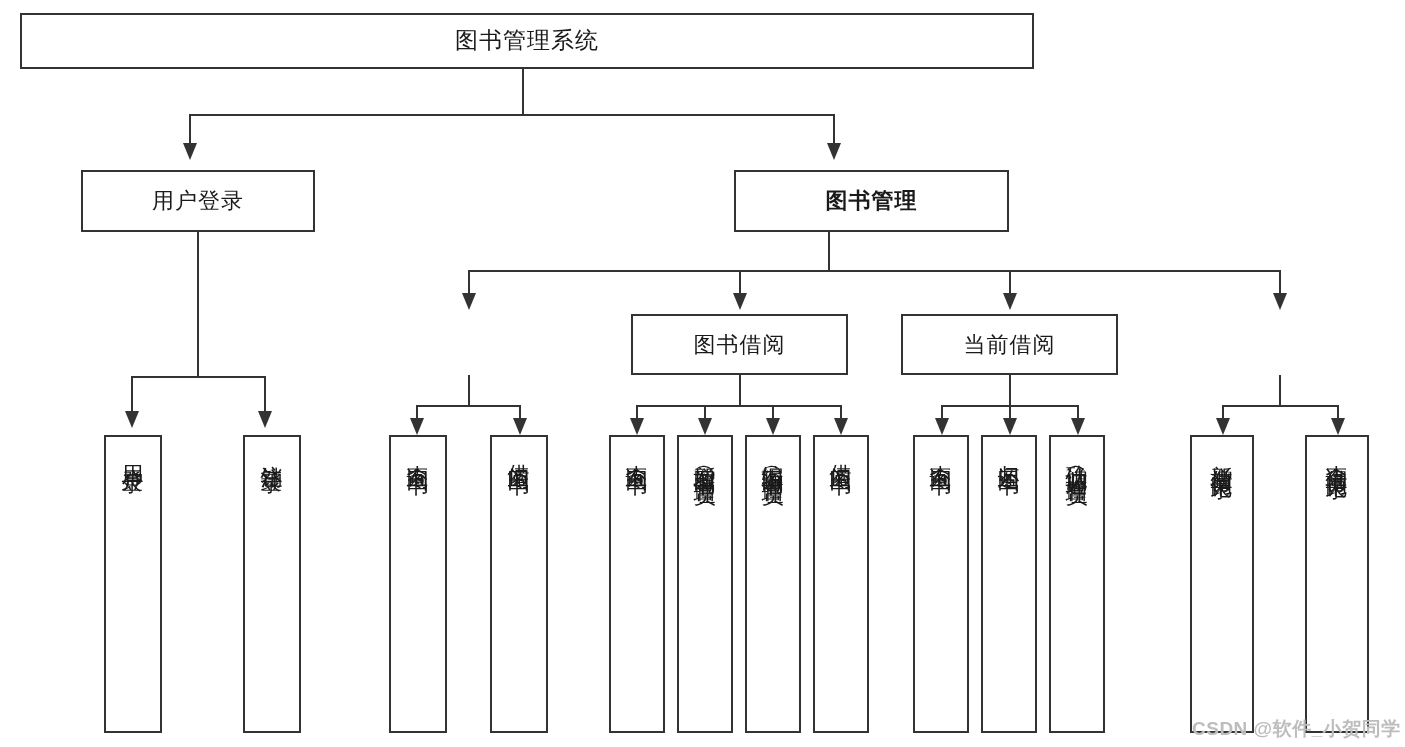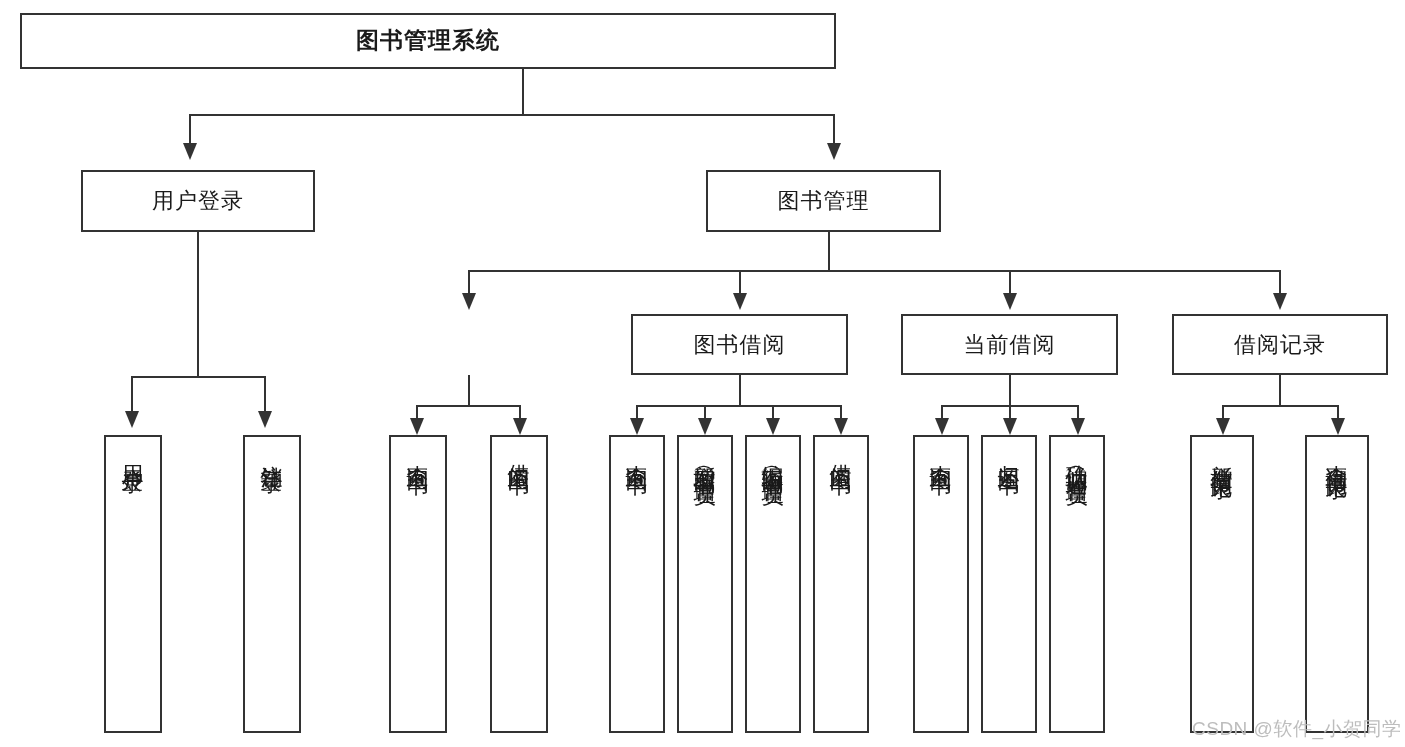--- a/index.html
+++ b/index.html
@@ -77,39 +77,39 @@
     white-space:nowrap;
     letter-spacing:0.5px;
     pointer-events:none;
   }
 </style>
 </head>
 <body>
 
 <div id="canvas">
 
-  <div class="node root" style="left:20px; top:13px; width:816px; height:56px;font-weight:bold;">
+  <div class="node root" style="left:20px; top:13px; width:1014px; height:56px;">
     <span class="lbl">图书管理系统</span>
   </div>
 
   <div class="vline" style="left:522px; top:69px; width:2px; height:46px;"></div>
 
   <div class="hline" style="left:189px; top:114px; width:646px; height:2px;"></div>
 
   <div class="vline" style="left:189px; top:114px; width:2px; height:30px;"></div>
   <div class="arrow" style="left:183px; top:143px;"></div>
 
   <div class="vline" style="left:833px; top:114px; width:2px; height:30px;"></div>
   <div class="arrow" style="left:827px; top:143px;"></div>
 
   <div class="node lvl2" style="left:81px; top:170px; width:234px; height:62px;">
     <span class="lbl">用户登录</span>
   </div>
 
-  <div class="node lvl2" style="left:706px; top:170px; width:235px; height:62px;">
+  <div class="node lvl2" style="left:734px; top:170px; width:275px; height:62px;font-weight:bold;">
     <span class="lbl">图书管理</span>
   </div>
 
   <div class="vline" style="left:197px; top:232px; width:2px; height:145px;"></div>
   <div class="hline" style="left:131px; top:376px; width:134px; height:2px;"></div>
   <div class="vline" style="left:131px; top:376px; width:2px; height:36px;"></div>
   <div class="arrow" style="left:125px; top:411px;"></div>
   <div class="vline" style="left:264px; top:376px; width:2px; height:36px;"></div>
   <div class="arrow" style="left:258px; top:411px;"></div>
 
@@ -126,23 +126,20 @@
   <div class="arrow" style="left:1003px; top:293px;"></div>
 
   <div class="vline" style="left:1279px; top:270px; width:2px; height:24px;"></div>
   <div class="arrow" style="left:1273px; top:293px;"></div>
 
   <div class="node lvl3" style="left:901px; top:314px; width:217px; height:61px;">
     <span class="lbl">当前借阅</span>
   </div>
   <div class="node lvl3" style="left:631px; top:314px; width:217px; height:61px;">
     <span class="lbl">图书借阅</span>
-  </div>
-  <div class="node lvl3" style="left:1172px; top:314px; width:216px; height:61px;">
-    <span class="lbl">借阅记录</span>
   </div>
 
   <div class="vline" style="left:468px; top:375px; width:2px; height:31px;"></div>
   <div class="hline" style="left:416px; top:405px; width:105px; height:2px;"></div>
   <div class="vline" style="left:416px; top:405px; width:2px; height:14px;"></div>
   <div class="arrow" style="left:410px; top:418px;"></div>
   <div class="vline" style="left:519px; top:405px; width:2px; height:14px;"></div>
   <div class="arrow" style="left:513px; top:418px;"></div>
 
   <div class="vline" style="left:739px; top:375px; width:2px; height:31px;"></div>
@@ -209,15 +206,15 @@
     <span class="lbl">确认归还（管理员）</span>
   </div>
 
   <div class="node leaf" style="left:1190px; top:435px; width:64px; height:298px;">
     <span class="lbl">新增借阅记录</span>
   </div>
   <div class="node leaf" style="left:1305px; top:435px; width:64px; height:298px;">
     <span class="lbl">查询借阅记录</span>
   </div>
 
-  <div id="watermark" style="left:1192px; top:716px;">CSDN @软件_小贺同学</div>
+  <div id="watermark" style="left:1192px; top:716px;font-weight:bold;">CSDN @软件_小贺同学</div>
 
 </div>
 
 </body></html>

